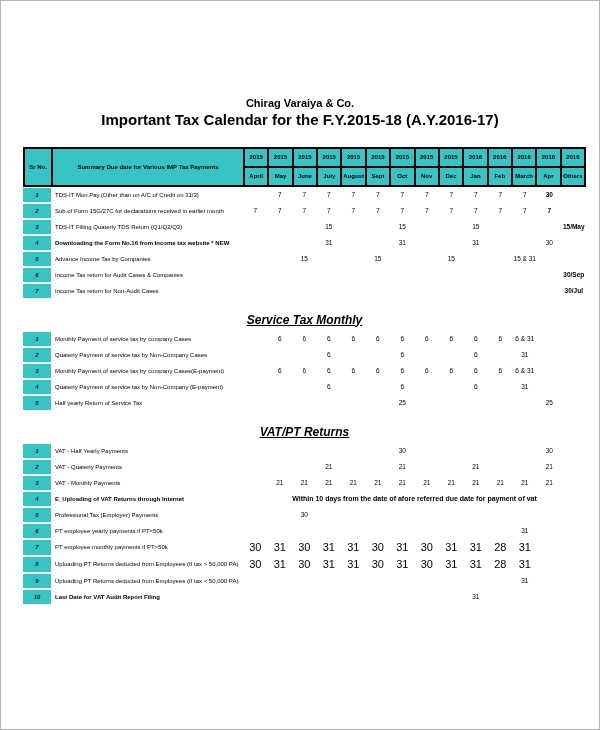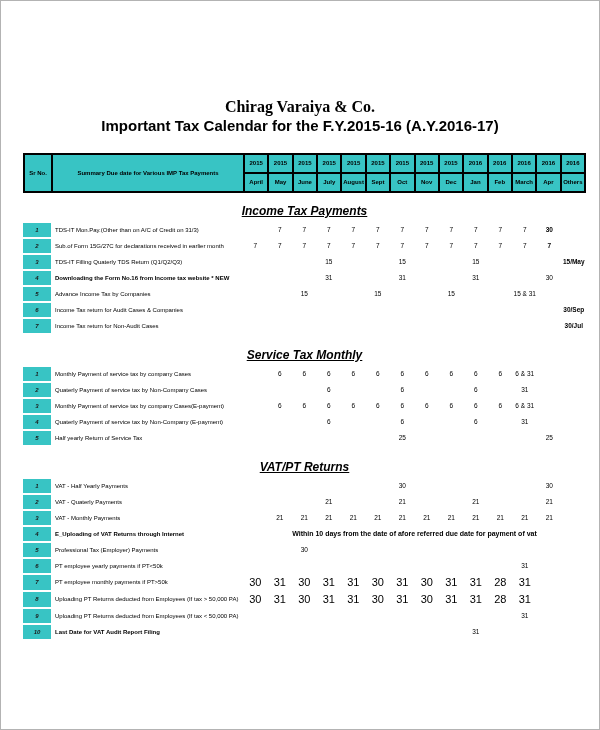--- a/index.html
+++ b/index.html
@@ -2,21 +2,21 @@
 <html><head>
 <meta charset="utf-8">
 <style>
   html,body{margin:0;padding:0;background:#e9e9e9;}
   .page{
     width:600px;height:730px;margin:0 auto;background:#fff;
     border:1px solid #b3b3b3;box-sizing:border-box;position:relative;
     font-family:"Liberation Sans",sans-serif;color:#000;overflow:hidden;
   }
   .title-block{margin-top:96px;text-align:center;line-height:1.25;}
-  .title-line1{font-size:16px;font-weight:bold;font-family:Liberation Serif, serif;}
+  .title-line1{font-size:11px;font-weight:bold;}
   .title-line2{font-size:15px;font-weight:bold;}
   .tax-table{margin:17px 0 0 22px;width:563px;}
   .thead{
     display:grid;grid-template-columns:28px 192px repeat(14,1fr);
     grid-template-rows:19px 19px;border:1px solid #000;
   }
   .thead div{
     border:1px solid #000;display:flex;align-items:center;justify-content:center;
     font-size:6px;font-weight:bold;text-align:center;line-height:1;
   }
@@ -52,21 +52,21 @@
     grid-column:3 / span 14;display:flex;align-items:center;justify-content:center;
     font-size:7px;font-weight:bold;white-space:nowrap;
   }
 </style>
 </head>
 <body>
 
 <div class="page">
   <div class="title-block">
     <div class="title-line1">Chirag Varaiya &amp; Co.</div>
-    <div class="title-line2">Important Tax Calendar for the F.Y.2015-16 (A.Y.2016-17)</div>
+    <div class="title-line2">Important Tax Calendar for the F.Y.2015-18 (A.Y.2016-17)</div>
   </div>
 
   <div class="tax-table">
     <div class="thead" style="background: rgb(56, 196, 196);">
       <div class="hspan1">Sr No.</div>
       <div class="hspan2">Summary Due date for Various IMP Tax Payments</div>
 
     <div style="grid-area: 1 / 3;">2015</div>
         <div style="grid-area: 1 / 4;">2015</div>
         <div style="grid-area: 1 / 5;">2015</div>
@@ -90,21 +90,20 @@
         <div style="grid-area: 2 / 9;">Oct</div>
         <div style="grid-area: 2 / 10;">Nov</div>
         <div style="grid-area: 2 / 11;">Dec</div>
         <div style="grid-area: 2 / 12;">Jan</div>
         <div style="grid-area: 2 / 13;">Feb</div>
         <div style="grid-area: 2 / 14;">March</div>
         <div style="grid-area: 2 / 15;">Apr</div>
         <div style="grid-area: 2 / 16;">Others</div>
       </div>
     <div class="sections">
-        <div class="section-heading first">Income Tax Payments</div>
         <div class="trow">
           <div class="sr-cell" style="background: rgb(56, 196, 196);">1</div>
           <div class="label-cell">TDS-IT Mon.Pay.(Other than on A/C of Credit on 31/3)</div>
           <div class="vcell"></div>
           <div class="vcell">7</div>
           <div class="vcell">7</div>
           <div class="vcell">7</div>
           <div class="vcell">7</div>
           <div class="vcell">7</div>
           <div class="vcell">7</div>

